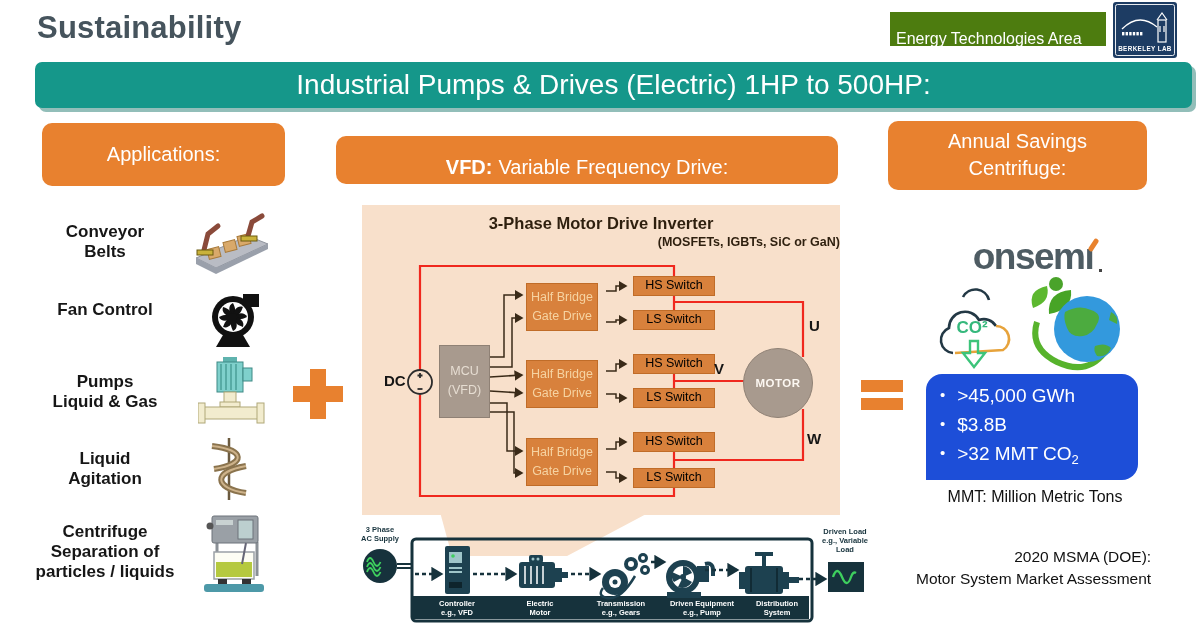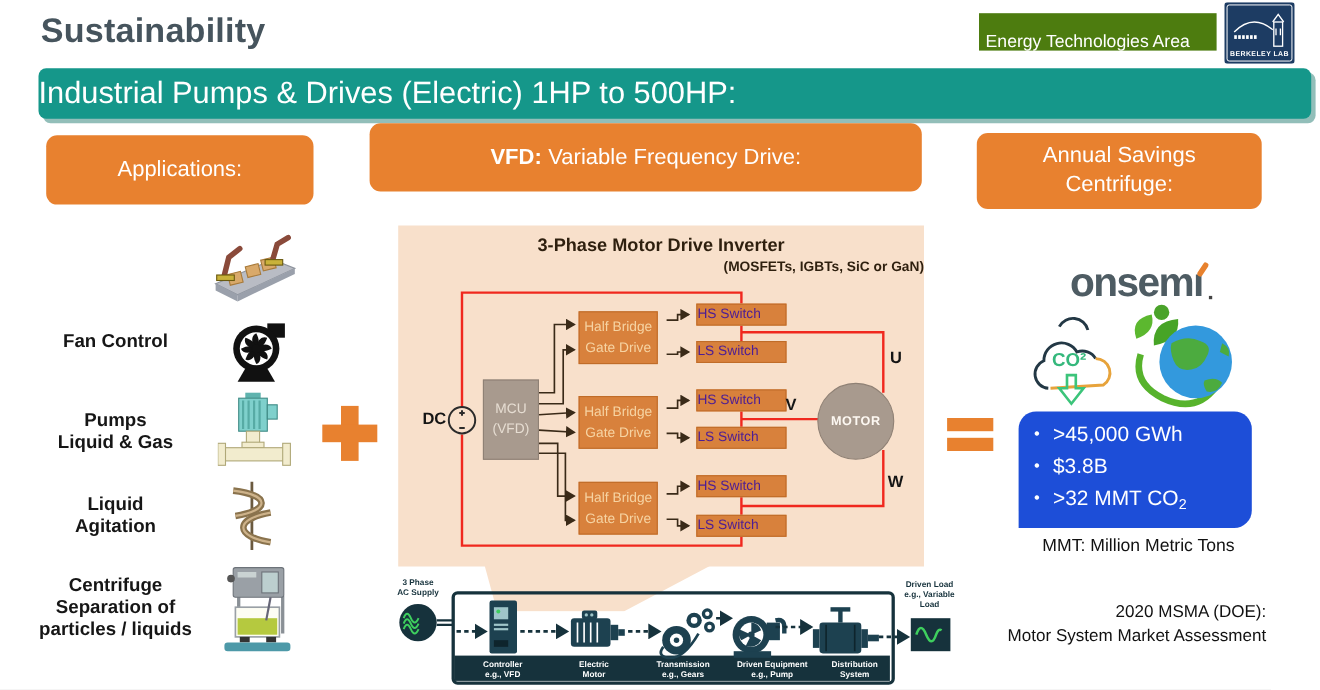--- a/index.html
+++ b/index.html
@@ -7,26 +7,26 @@
          font-family:"Liberation Sans",sans-serif;}
   .abs{position:absolute;}
 
   
   .slide-title{left:37px;top:10px;font-size:31px;font-weight:bold;color:#46545d;letter-spacing:.2px;}
   .eta-badge{left:890px;top:12px;width:216px;height:32px;background:#4d7c0f;color:#fff;
              font-size:16px;line-height:1.3;padding:17px 6px;box-sizing:border-box;}
   .berkeley-logo{left:1113px;top:2px;}
 
   .banner{left:35px;top:62px;width:1157px;height:46px;background:#15978a;border-radius:7px;
-          box-shadow:4px 4px 0 rgba(14,110,100,.45);color:#fff;font-size:28px;text-align:left;line-height:46px;}
+          box-shadow:4px 4px 0 rgba(14,110,100,.45);color:#fff;font-size:28px;text-align:center;line-height:46px;}
 
   
   .orange-hdr{background:#e8812f;border-radius:10px;color:#fff;text-align:center;}
   .hdr-apps{left:42px;top:123px;width:243px;height:63px;font-size:20px;line-height:63px;}
-  .hdr-vfd{left:336px;top:112px;width:502px;height:62px;font-size:20px;line-height:62px;}
+  .hdr-vfd{left:336px;top:136px;width:502px;height:48px;font-size:20px;line-height:62px;}
   .hdr-vfd b{font-weight:bold;margin-right:6px;}
   .hdr-savings{left:888px;top:121px;width:259px;height:69px;font-size:20px;line-height:1.35;padding-top:7px;box-sizing:border-box;}
 
   
   .app-label{left:15px;width:180px;text-align:center;font-size:17px;font-weight:bold;color:#161616;
              line-height:1.18;white-space:pre-line;}
 
   
   .plus{left:293px;top:369px;width:50px;height:50px;}
   .plus .vbar{position:absolute;left:17px;top:0;width:16px;height:50px;background:#e8812f;}
@@ -37,21 +37,21 @@
 
   
   .beam{left:440px;top:512px;width:210px;height:44px;background:#f8e0cb;
         clip-path:polygon(0 0,100% 0,60.5% 100%,5.7% 100%);}
   .panel{left:362px;top:205px;width:478px;height:310px;background:#f8e0cb;}
   .panel-title{left:0;top:9px;width:100%;text-align:center;font-size:16.5px;font-weight:bold;color:#2e1f0e;}
   .panel-sub{left:0;top:30px;width:100%;text-align:right;font-size:12.5px;font-weight:bold;color:#2e1f0e;}
   .gd-box{width:72px;height:48px;background:#d8813c;border:1px solid #c06c28;box-sizing:border-box;
           color:#f6d3a2;font-size:12.5px;text-align:center;line-height:1.55;padding-top:4px;}
   .sw-box{width:82px;height:20px;background:#d8813c;border:1px solid #c06c28;box-sizing:border-box;
-          color:#4c1d95;font-size:12.5px;line-height:17px;}
+          color:#000000;font-size:12.5px;text-align:center;line-height:17px;}
   .mcu-box{left:77px;top:140px;width:51px;height:73px;background:#a89a8e;border:1px solid #8f8175;
            box-sizing:border-box;color:#e6ddd2;font-size:12.5px;text-align:center;padding-top:16px;line-height:1.5;}
   .motor{left:381px;top:143px;width:70px;height:70px;border-radius:50%;background:#a89a8e;border:1px solid #8f8175;
          box-sizing:border-box;color:#fdf8f2;font-weight:bold;font-size:11.5px;letter-spacing:.5px;
          text-align:center;line-height:68px;}
   .dc-label{left:22px;top:167px;font-size:15px;font-weight:bold;color:#151515;}
   .phase{font-size:15px;font-weight:bold;color:#151515;}
 
   
   .onsemi{left:938px;top:236px;width:190px;text-align:center;font-size:37px;font-weight:bold;
@@ -106,20 +106,22 @@
 
   <div class="abs orange-hdr hdr-apps">Applications:</div>
   <div class="abs orange-hdr hdr-vfd">
     <b>VFD:</b><span>Variable Frequency Drive:</span>
   </div>
   <div class="abs orange-hdr hdr-savings">
     <div>Annual Savings</div>
     <div>Centrifuge:</div>
   </div>
 
+  <div class="abs app-label" style="top:222px">Conveyor
+Belts</div>
   <div class="abs app-label" style="top:300px">Fan Control</div>
   <div class="abs app-label" style="top:372px">Pumps
 Liquid &amp; Gas</div>
   <div class="abs app-label" style="top:449px">Liquid
 Agitation</div>
   <div class="abs app-label" style="top:522px">Centrifuge
 Separation of
 particles / liquids</div>
 
   <div class="abs" style="left:192px;top:210px">

